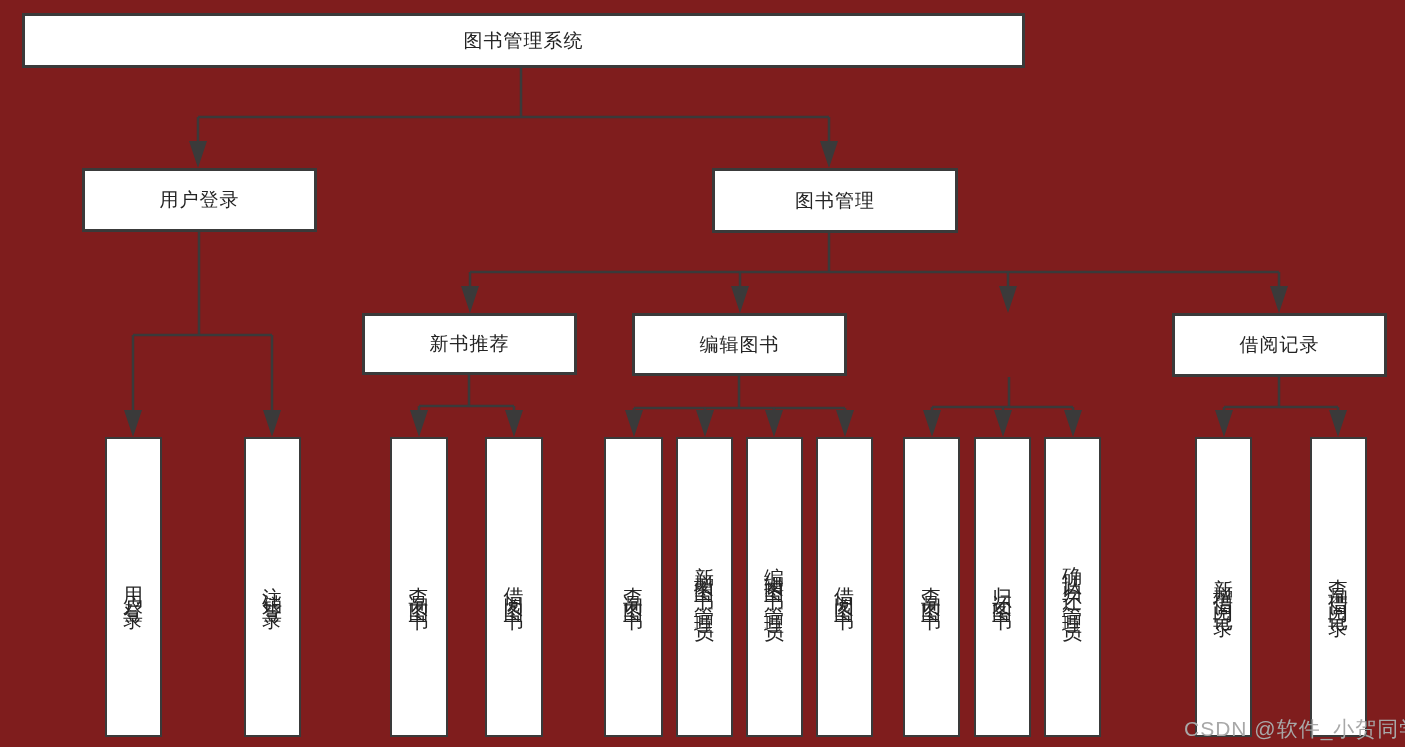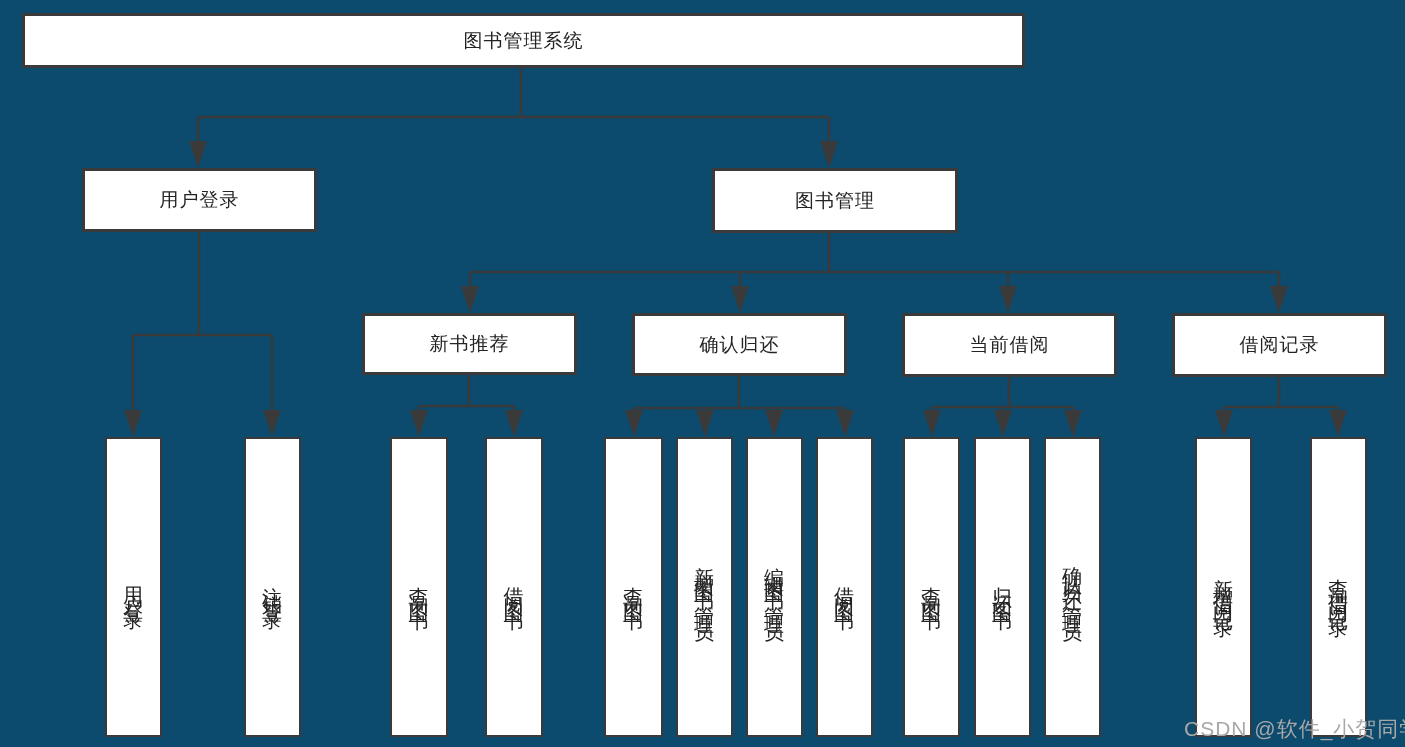--- a/index.html
+++ b/index.html
@@ -1,19 +1,19 @@
 <!DOCTYPE html>
 <html><head>
 <meta charset="utf-8">
 <style>
   html,body{margin:0;padding:0;background:#fff;}
   #canvas{
     position:relative;
     width:1405px;height:747px;
-    background:#0c4a6e;
+    background:#7f1d1d;
     font-family:"Liberation Sans","DejaVu Sans",sans-serif;
     overflow:hidden;
   }
   #wires{position:absolute;left:0;top:0;width:1405px;height:747px;}
   .node{
     position:absolute;
     box-sizing:border-box;
     background:#fff;
     border:3px solid #3a3a3a;
     display:flex;align-items:center;justify-content:center;
@@ -118,24 +118,21 @@
     <span>用户登录</span>
   </div>
   <div class="node" style="left:712px;top:168px;width:246px;height:65px;">
     <span>图书管理</span>
   </div>
 
   <div class="node" style="left:362px;top:313px;width:215px;height:62px;text-align:center;">
     <span>新书推荐</span>
   </div>
   <div class="node" style="left:632px;top:313px;width:215px;height:63px;">
-    <span>确认归还</span>
-  </div>
-  <div class="node" style="left:902px;top:313px;width:215px;height:64px;">
-    <span>当前借阅</span>
+    <span>编辑图书</span>
   </div>
   <div class="node" style="left:1172px;top:313px;width:215px;height:64px;">
     <span>借阅记录</span>
   </div>
 
   <div class="node leaf" style="left:105px;width:57px;">
     <span class="vtext">用户登录</span>
   </div>
   <div class="node leaf" style="left:244px;width:57px;">
     <span class="vtext">注销登录</span>

